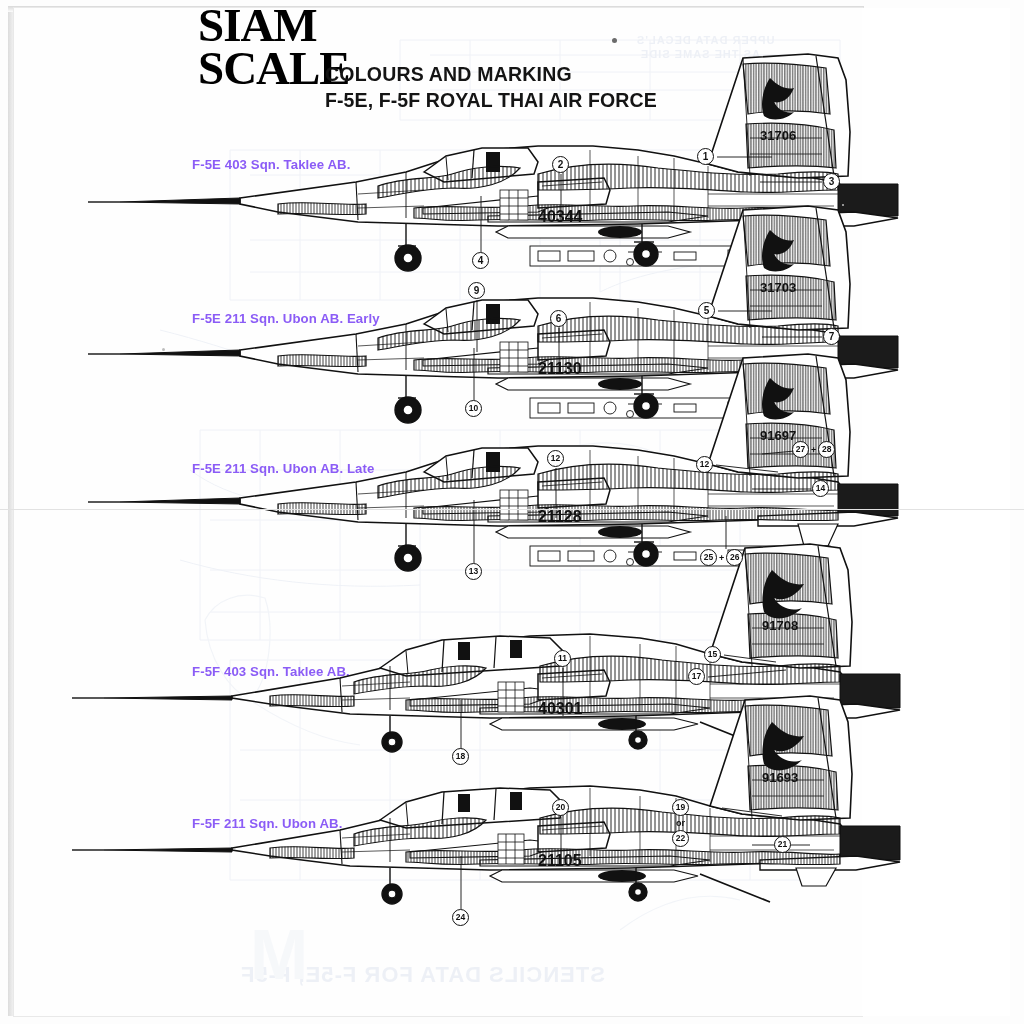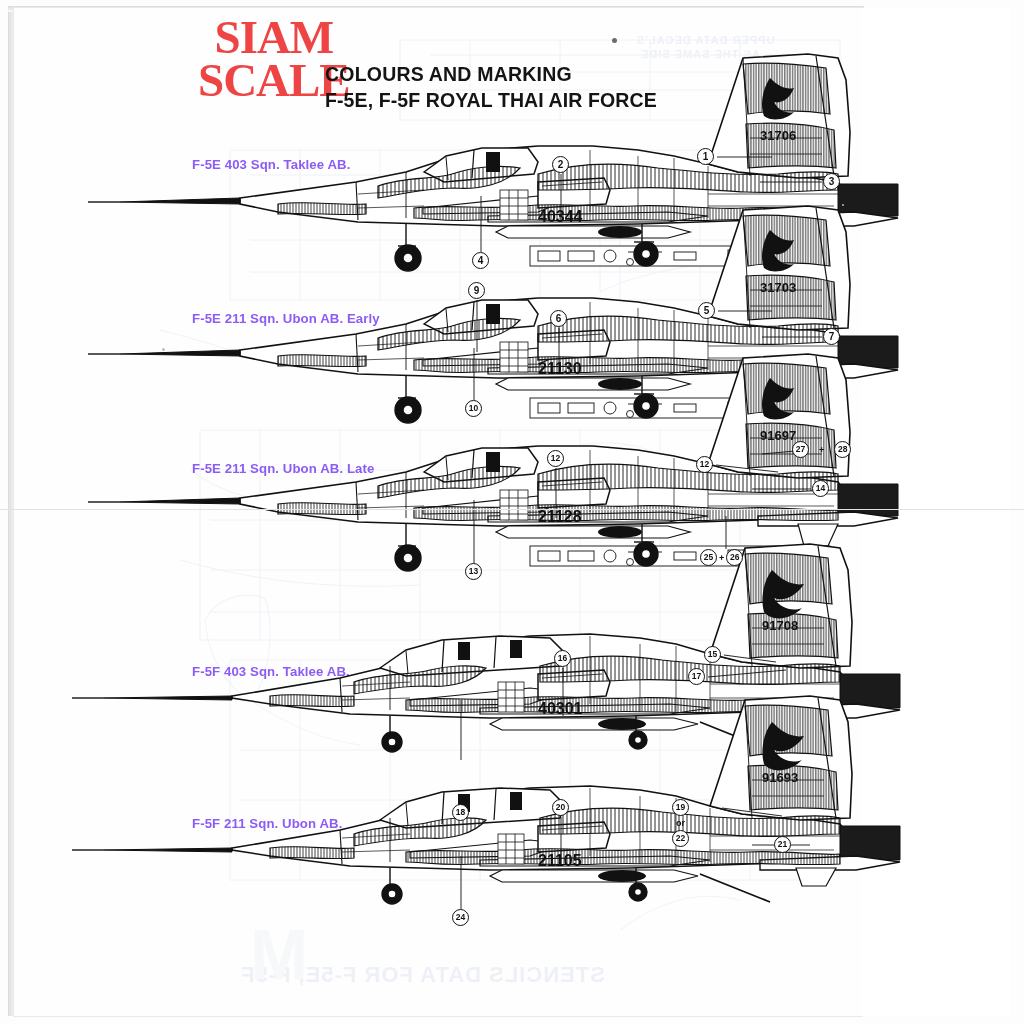--- a/index.html
+++ b/index.html
@@ -70,28 +70,27 @@
     color: #dde3ee;
     font-weight: bold;
     transform: scaleX(-1);
     white-space: nowrap;
     user-select: none;
   }
 
   
   .brand {
     position: absolute;
-    left: 198px; top: 16px;
+    left: 198px; top: 4px;
     font-family: "Liberation Serif", serif;
     font-weight: bold;
     font-size: 47px;
     line-height: 0.92;
-    color: #ef4444;
+    color: #000000;
     letter-spacing: -1px;
-    text-align: center;
   }
   .brand span { display: block; }
 
   .title-block {
     position: absolute;
     left: 325px; top: 62px;
     color: #141414;
     font-weight: bold;
     font-size: 19.5px;
     line-height: 1.32;
@@ -541,40 +540,40 @@
       </div>
       <div style="position: absolute; left: 547px; top: 450px; display: flex; align-items: center; gap: 2px;">
         <span style="display: inline-flex; align-items: center; justify-content: center; width: 17px; height: 17px; border: 1.3px solid rgb(17, 17, 17); border-radius: 50%; background: rgb(255, 255, 255); font-size: 8.5px; font-weight: bold; color: rgb(17, 17, 17); font-family: &quot;Liberation Sans&quot;, sans-serif; line-height: 1;">12</span>
       </div>
       <div style="position: absolute; left: 812px; top: 480px; display: flex; align-items: center; gap: 2px;">
         <span style="display: inline-flex; align-items: center; justify-content: center; width: 17px; height: 17px; border: 1.3px solid rgb(17, 17, 17); border-radius: 50%; background: rgb(255, 255, 255); font-size: 8.5px; font-weight: bold; color: rgb(17, 17, 17); font-family: &quot;Liberation Sans&quot;, sans-serif; line-height: 1;">14</span>
       </div>
       <div style="position: absolute; left: 465px; top: 563px; display: flex; align-items: center; gap: 2px;">
         <span style="display: inline-flex; align-items: center; justify-content: center; width: 17px; height: 17px; border: 1.3px solid rgb(17, 17, 17); border-radius: 50%; background: rgb(255, 255, 255); font-size: 8.5px; font-weight: bold; color: rgb(17, 17, 17); font-family: &quot;Liberation Sans&quot;, sans-serif; line-height: 1;">13</span>
       </div>
-      <div style="position: absolute; left: 792px; top: 441px; display: flex; align-items: center; gap: 10px;">
+      <div style="position: absolute; left: 792px; top: 441px; display: flex; align-items: center; gap: 2px;">
         <span style="display: inline-flex; align-items: center; justify-content: center; width: 17px; height: 17px; border: 1.3px solid rgb(17, 17, 17); border-radius: 50%; background: rgb(255, 255, 255); font-size: 8.5px; font-weight: bold; color: rgb(17, 17, 17); font-family: &quot;Liberation Sans&quot;, sans-serif; line-height: 1;">27</span>
         <span style="font-size: 9px; font-weight: bold; color: rgb(17, 17, 17); font-family: &quot;Liberation Sans&quot;, sans-serif;">+</span>
         <span style="display: inline-flex; align-items: center; justify-content: center; width: 17px; height: 17px; border: 1.3px solid rgb(17, 17, 17); border-radius: 50%; background: rgb(255, 255, 255); font-size: 8.5px; font-weight: bold; color: rgb(17, 17, 17); font-family: &quot;Liberation Sans&quot;, sans-serif; line-height: 1;">28</span>
       </div>
       <div style="position: absolute; left: 700px; top: 549px; display: flex; align-items: center; gap: 2px;">
         <span style="display: inline-flex; align-items: center; justify-content: center; width: 17px; height: 17px; border: 1.3px solid rgb(17, 17, 17); border-radius: 50%; background: rgb(255, 255, 255); font-size: 8.5px; font-weight: bold; color: rgb(17, 17, 17); font-family: &quot;Liberation Sans&quot;, sans-serif; line-height: 1;">25</span>
         <span style="font-size: 9px; font-weight: bold; color: rgb(17, 17, 17); font-family: &quot;Liberation Sans&quot;, sans-serif;">+</span>
         <span style="display: inline-flex; align-items: center; justify-content: center; width: 17px; height: 17px; border: 1.3px solid rgb(17, 17, 17); border-radius: 50%; background: rgb(255, 255, 255); font-size: 8.5px; font-weight: bold; color: rgb(17, 17, 17); font-family: &quot;Liberation Sans&quot;, sans-serif; line-height: 1;">26</span>
       </div>
       <div style="position: absolute; left: 704px; top: 646px; display: flex; align-items: center; gap: 2px;">
         <span style="display: inline-flex; align-items: center; justify-content: center; width: 17px; height: 17px; border: 1.3px solid rgb(17, 17, 17); border-radius: 50%; background: rgb(255, 255, 255); font-size: 8.5px; font-weight: bold; color: rgb(17, 17, 17); font-family: &quot;Liberation Sans&quot;, sans-serif; line-height: 1;">15</span>
       </div>
       <div style="position: absolute; left: 554px; top: 650px; display: flex; align-items: center; gap: 2px;">
-        <span style="display: inline-flex; align-items: center; justify-content: center; width: 17px; height: 17px; border: 1.3px solid rgb(17, 17, 17); border-radius: 50%; background: rgb(255, 255, 255); font-size: 8.5px; font-weight: bold; color: rgb(17, 17, 17); font-family: &quot;Liberation Sans&quot;, sans-serif; line-height: 1;">16</span>
+        <span style="display: inline-flex; align-items: center; justify-content: center; width: 17px; height: 17px; border: 1.3px solid rgb(17, 17, 17); border-radius: 50%; background: rgb(255, 255, 255); font-size: 8.5px; font-weight: bold; color: rgb(17, 17, 17); font-family: &quot;Liberation Sans&quot;, sans-serif; line-height: 1;">11</span>
       </div>
       <div style="position: absolute; left: 688px; top: 668px; display: flex; align-items: flex-start; gap: 2px;">
         <span style="display: inline-flex; align-items: center; justify-content: center; width: 17px; height: 17px; border: 1.3px solid rgb(17, 17, 17); border-radius: 50%; background: rgb(255, 255, 255); font-size: 8.5px; font-weight: bold; color: rgb(17, 17, 17); font-family: &quot;Liberation Sans&quot;, sans-serif; line-height: 1;">17</span>
       </div>
-      <div style="position: absolute; left: 452px; top: 804px; display: flex; align-items: flex-start; gap: 2px;">
+      <div style="position: absolute; left: 452px; top: 748px; display: flex; align-items: flex-start; gap: 2px;">
         <span style="display: inline-flex; align-items: center; justify-content: center; width: 17px; height: 17px; border: 1.3px solid rgb(17, 17, 17); border-radius: 50%; background: rgb(255, 255, 255); font-size: 8.5px; font-weight: bold; color: rgb(17, 17, 17); font-family: &quot;Liberation Sans&quot;, sans-serif; line-height: 1;">18</span>
       </div>
       <div style="position: absolute; left: 672px; top: 799px; display: flex; align-items: center; gap: 2px; flex-direction: column;">
         <span style="display: inline-flex; align-items: center; justify-content: center; width: 17px; height: 17px; border: 1.3px solid rgb(17, 17, 17); border-radius: 50%; background: rgb(255, 255, 255); font-size: 8.5px; font-weight: bold; color: rgb(17, 17, 17); font-family: &quot;Liberation Sans&quot;, sans-serif; line-height: 1;">19</span>
         <span style="font-size: 9px; font-weight: bold; color: rgb(17, 17, 17); font-family: &quot;Liberation Sans&quot;, sans-serif;">or</span>
         <span style="display: inline-flex; align-items: center; justify-content: center; width: 17px; height: 17px; border: 1.3px solid rgb(17, 17, 17); border-radius: 50%; background: rgb(255, 255, 255); font-size: 8.5px; font-weight: bold; color: rgb(17, 17, 17); font-family: &quot;Liberation Sans&quot;, sans-serif; line-height: 1;">22</span>
       </div>
       <div style="position: absolute; left: 552px; top: 799px; display: flex; align-items: flex-end; gap: 2px;">
         <span style="display: inline-flex; align-items: center; justify-content: center; width: 17px; height: 17px; border: 1.3px solid rgb(17, 17, 17); border-radius: 50%; background: rgb(255, 255, 255); font-size: 8.5px; font-weight: bold; color: rgb(17, 17, 17); font-family: &quot;Liberation Sans&quot;, sans-serif; line-height: 1;">20</span>
       </div>

